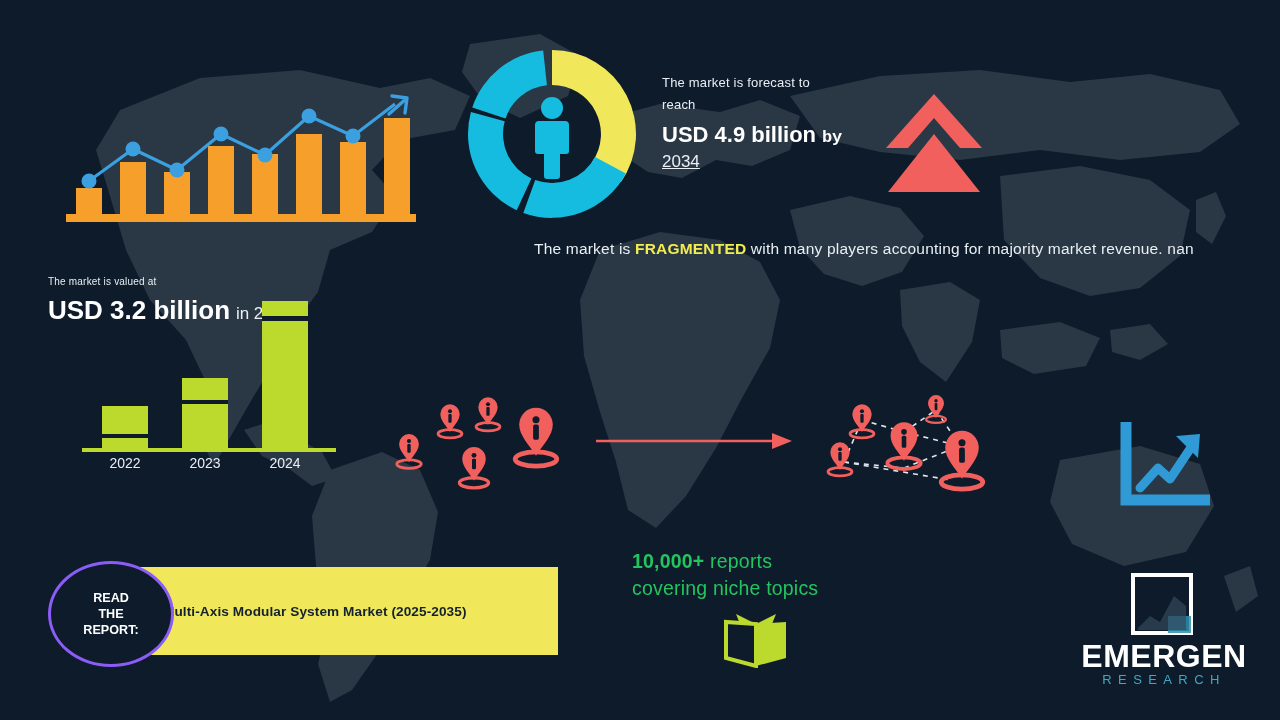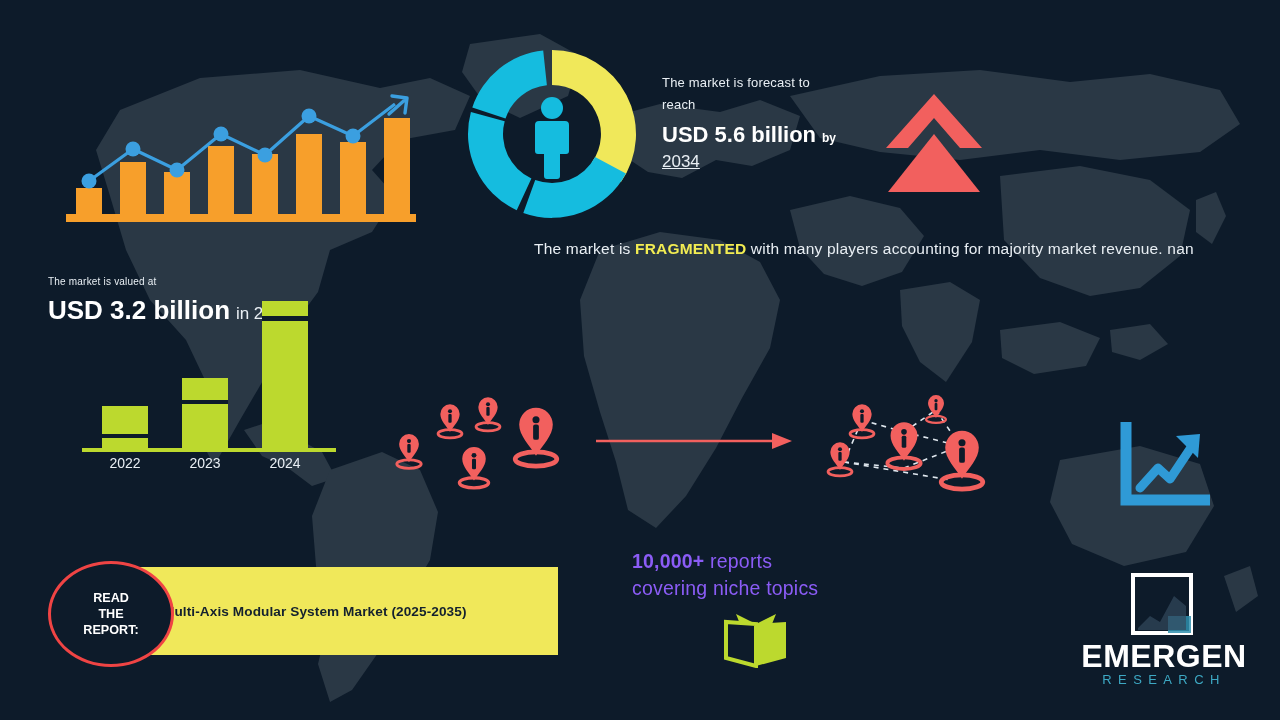--- a/index.html
+++ b/index.html
@@ -25,21 +25,21 @@
   #growth-chart{left:62px;top:78px;width:360px;height:148px;}
 
   
   #donut-chart{left:463px;top:48px;width:178px;height:172px;}
 
   
   #forecast-block{left:662px;top:72px;width:230px;}
   #forecast-lead{font-size:13px;line-height:22px;color:#e9eff4;}
   #forecast-value{margin-top:6px;font-size:21px;line-height:26px;color:#ffffff;}
   #forecast-value .big{font-weight:700;font-size:22px;}
-  #forecast-value .by{font-weight:700;font-size:12px;}
+  #forecast-value .by{font-weight:700;font-size:17px;font-family:Liberation Mono, monospace;}
   #forecast-year{font-size:17px;color:#e9eff4;line-height:22px;text-decoration:underline;}
 
   
   #chevrons{left:884px;top:92px;width:100px;height:104px;}
 
   
   #fragmented-block{left:534px;top:237px;width:690px;font-size:15.5px;line-height:23px;color:#e9eff4;}
   #fragmented-block .hl{color:#f2ec52;font-weight:700;}
 
   
@@ -59,27 +59,27 @@
 
   
   #chart-icon{left:1118px;top:422px;width:92px;height:86px;}
 
   
   #report-cta{left:48px;top:567px;width:510px;height:88px;}
   #report-bar{position:absolute;left:60px;top:0;width:450px;height:88px;background:#f0e85a;}
   #report-title{position:absolute;left:115px;top:0;height:88px;display:flex;align-items:center;
                 font-size:13.6px;font-weight:700;color:#14212e;letter-spacing:.1px;width:400px;}
   #report-circle{position:absolute;left:0;top:-6px;width:120px;height:100px;
-                 border-radius:50%;background:#0d1b2a;border:3px solid #ef4444;
+                 border-radius:50%;background:#0d1b2a;border:3px solid #8b5cf6;
                  display:flex;align-items:center;justify-content:center;}
   #report-circle span{font-size:12.6px;font-weight:700;color:#ffffff;line-height:16px;text-align:center;}
 
   
   #reports-block{left:632px;top:548px;width:300px;}
-  #reports-count{font-size:19.5px;line-height:27px;color:#8b5cf6;}
+  #reports-count{font-size:19.5px;line-height:27px;color:#22c55e;}
   #reports-count .n{font-weight:700;}
   #book-icon{position:absolute;left:88px;top:64px;width:72px;height:56px;}
 
   
   #brand-logo{left:1066px;top:572px;width:196px;height:130px;}
   #logo-mark{position:absolute;left:64px;top:0;width:64px;height:64px;}
   #logo-name{position:absolute;left:0;top:66px;width:196px;text-align:center;
              font-size:32px;font-weight:700;color:#ffffff;letter-spacing:.5px;line-height:36px;}
   #logo-sub{position:absolute;left:0;top:100px;width:196px;text-align:center;
             font-size:13px;font-weight:400;color:#3da9c4;letter-spacing:6.4px;}
@@ -185,21 +185,21 @@
       </g>
     </svg>
   </div>
 
   <div class="abs" id="forecast-block">
     <div id="forecast-lead" class="txt">
       <span>The market is forecast to</span><br>
       <span>reach</span>
     </div>
     <div id="forecast-value">
-      <span class="big">USD 5.6 billion</span>
+      <span class="big">USD 4.9 billion</span>
       <span class="by">by</span>
     </div>
     <div id="forecast-year">2034</div>
   </div>
 
   <div class="abs" id="chevrons">
     <svg viewBox="0 0 100 104" width="100" height="104">
       <path d="M50 2 L98 56 L76 56 L50 26 L24 56 L2 56 Z" fill="#f2605e"></path>
       <path d="M50 42 L96 100 L4 100 Z" fill="#f2605e"></path>
     </svg>

